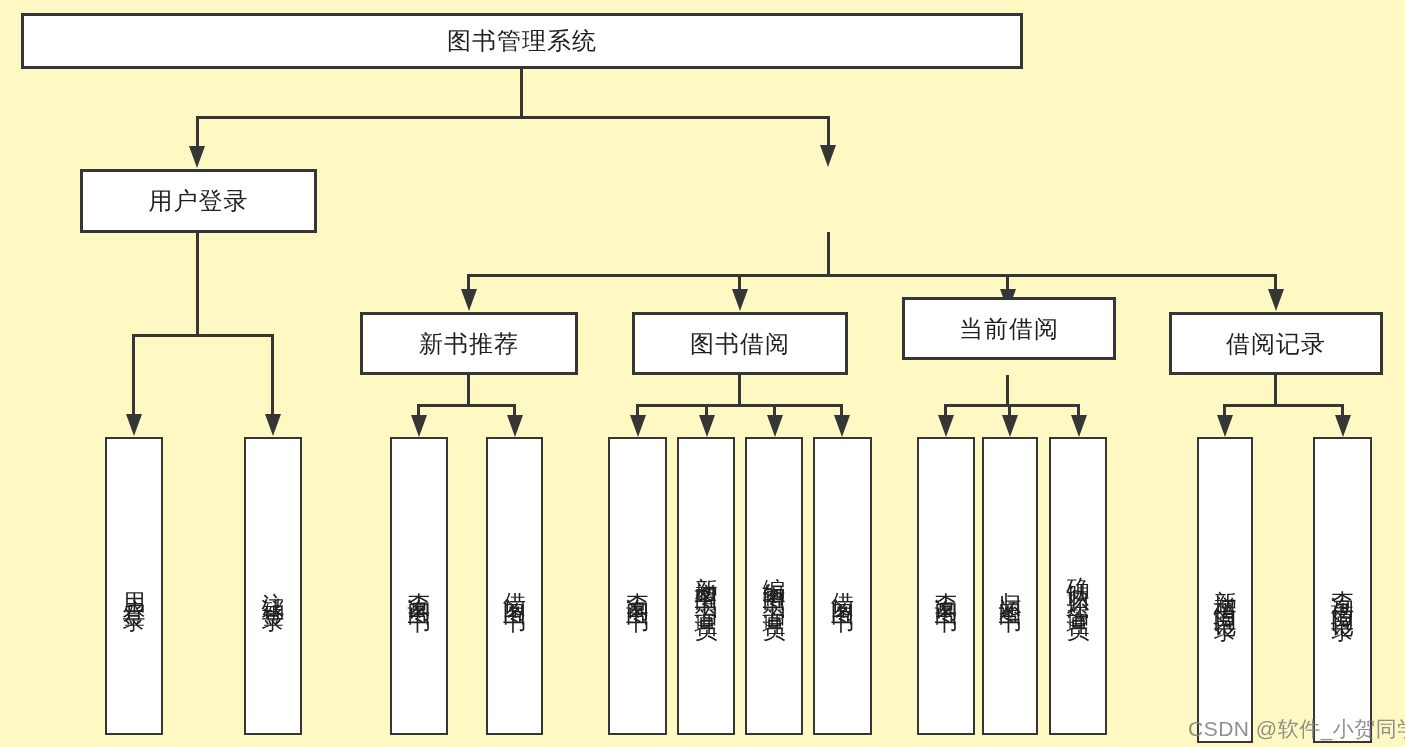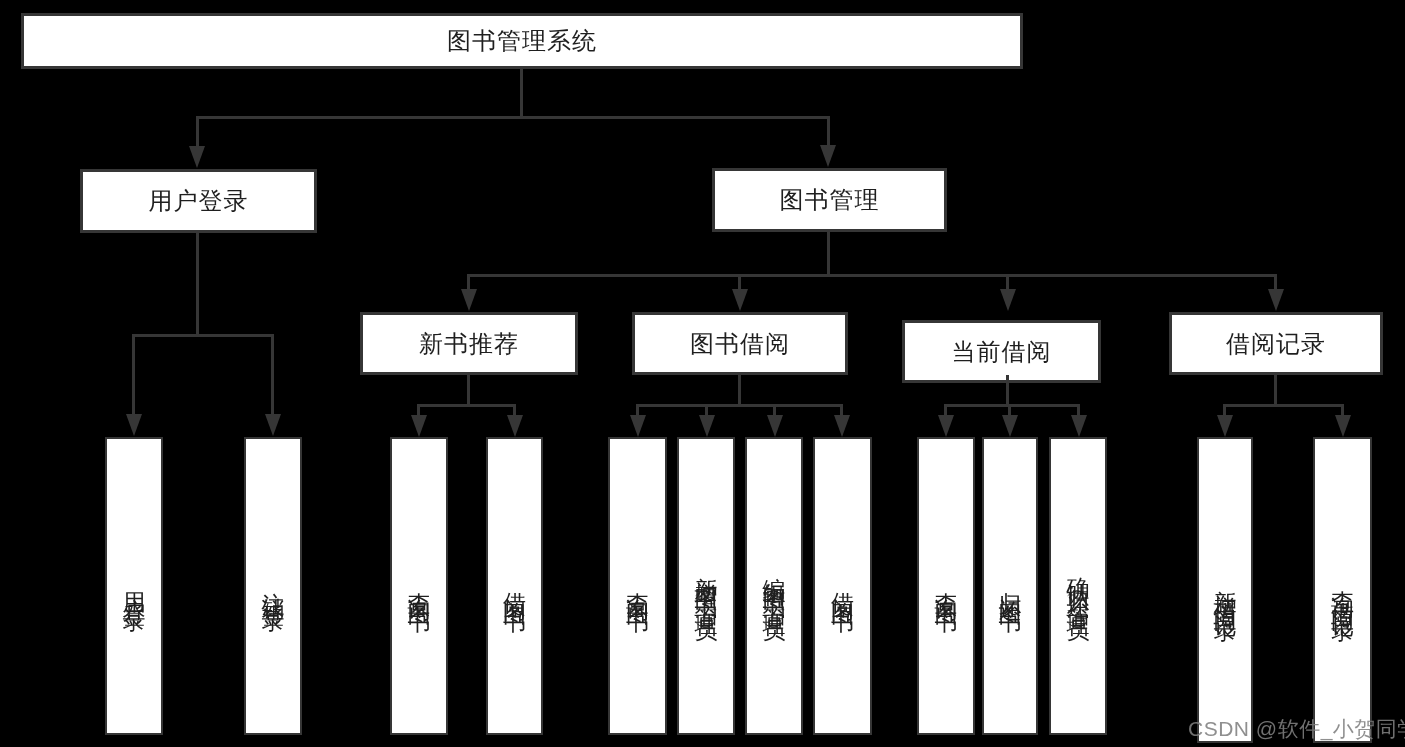--- a/index.html
+++ b/index.html
@@ -1,18 +1,18 @@
 <!DOCTYPE html>
 <html><head>
 <meta charset="utf-8">
 <style>
   html, body { margin:0; padding:0; background:#ffffff; }
   #canvas {
     position:relative; width:1405px; height:747px; overflow:hidden;
-    background:#000000;
+    background:#fef9c3;
     font-family:"Liberation Sans", sans-serif;
     color:#1f1f1f;
   }
   .hbox {
     position:absolute; box-sizing:border-box;
     background:#ffffff; border:3px solid #363636;
     display:flex; align-items:center; justify-content:center;
     font-size:24px; letter-spacing:1px; white-space:nowrap;
   }
   .vbox {
@@ -47,23 +47,20 @@
   <div class="line" style="left:520px;top:69px;width:3px;height:49px"></div>
   <div class="line" style="left:197px;top:116px;width:633px;height:3px"></div>
   <div class="line" style="left:196px;top:116px;width:3px;height:31px"></div>
   <div class="arrow" style="left:189px;top:146px"></div>
   <div class="line" style="left:827px;top:116px;width:3px;height:31px"></div>
   <div class="arrow" style="left:820px;top:145px"></div>
 
   <div class="hbox" style="left:80px;top:169px;width:237px;height:64px">
     <span>用户登录</span>
   </div>
-  <div class="hbox" style="left:712px;top:168px;width:235px;height:64px">
-    <span>图书管理</span>
-  </div>
 
   <div class="line" style="left:196px;top:233px;width:3px;height:103px"></div>
   <div class="line" style="left:132px;top:334px;width:142px;height:3px"></div>
   <div class="line" style="left:132px;top:334px;width:3px;height:82px"></div>
   <div class="arrow" style="left:126px;top:414px"></div>
   <div class="line" style="left:271px;top:334px;width:3px;height:82px"></div>
   <div class="arrow" style="left:265px;top:414px"></div>
 
   <div class="line" style="left:827px;top:232px;width:3px;height:44px"></div>
   <div class="line" style="left:467px;top:274px;width:810px;height:3px"></div>
@@ -75,21 +72,21 @@
   <div class="arrow" style="left:1000px;top:289px"></div>
   <div class="line" style="left:1274px;top:274px;width:3px;height:17px"></div>
   <div class="arrow" style="left:1268px;top:289px"></div>
 
   <div class="hbox" style="left:632px;top:312px;width:216px;height:63px">
     <span>图书借阅</span>
   </div>
   <div class="hbox" style="left:360px;top:312px;width:218px;height:63px">
     <span>新书推荐</span>
   </div>
-  <div class="hbox" style="left:902px;top:320px;width:199px;height:63px">
+  <div class="hbox" style="left:902px;top:297px;width:214px;height:63px">
     <span>当前借阅</span>
   </div>
   <div class="hbox" style="left:1169px;top:312px;width:214px;height:63px">
     <span>借阅记录</span>
   </div>
 
   <div class="line" style="left:467px;top:375px;width:3px;height:32px"></div>
   <div class="line" style="left:417px;top:404px;width:99px;height:3px"></div>
   <div class="line" style="left:417px;top:404px;width:3px;height:14px"></div>
   <div class="arrow" style="left:411px;top:415px"></div>

